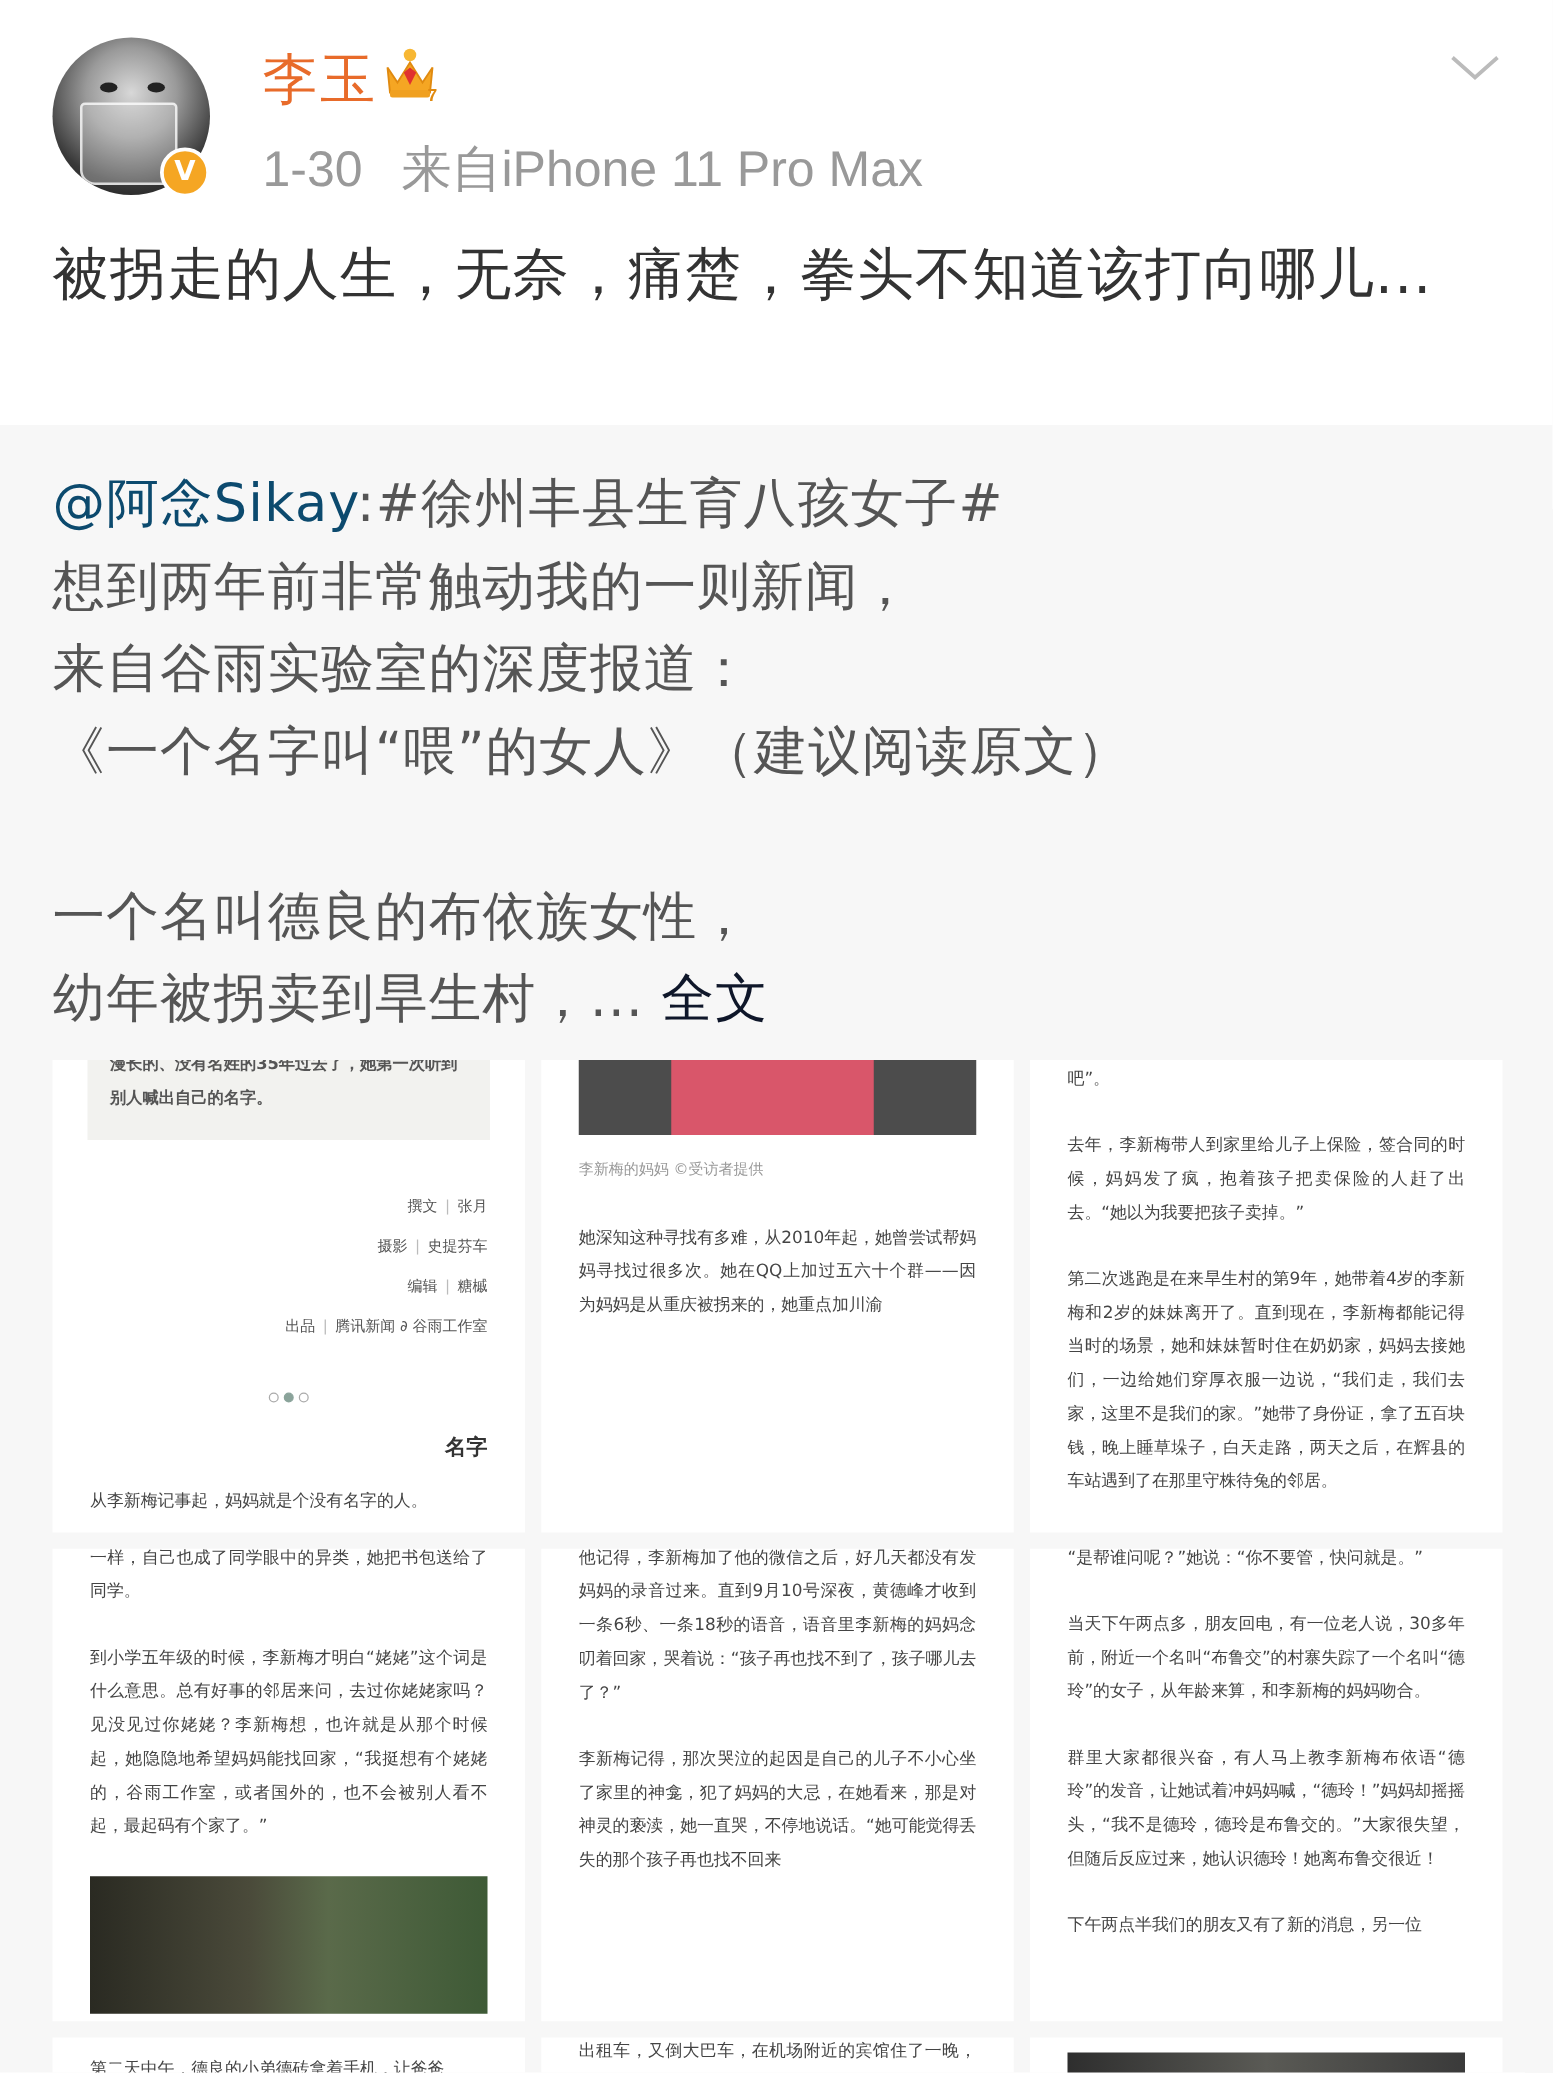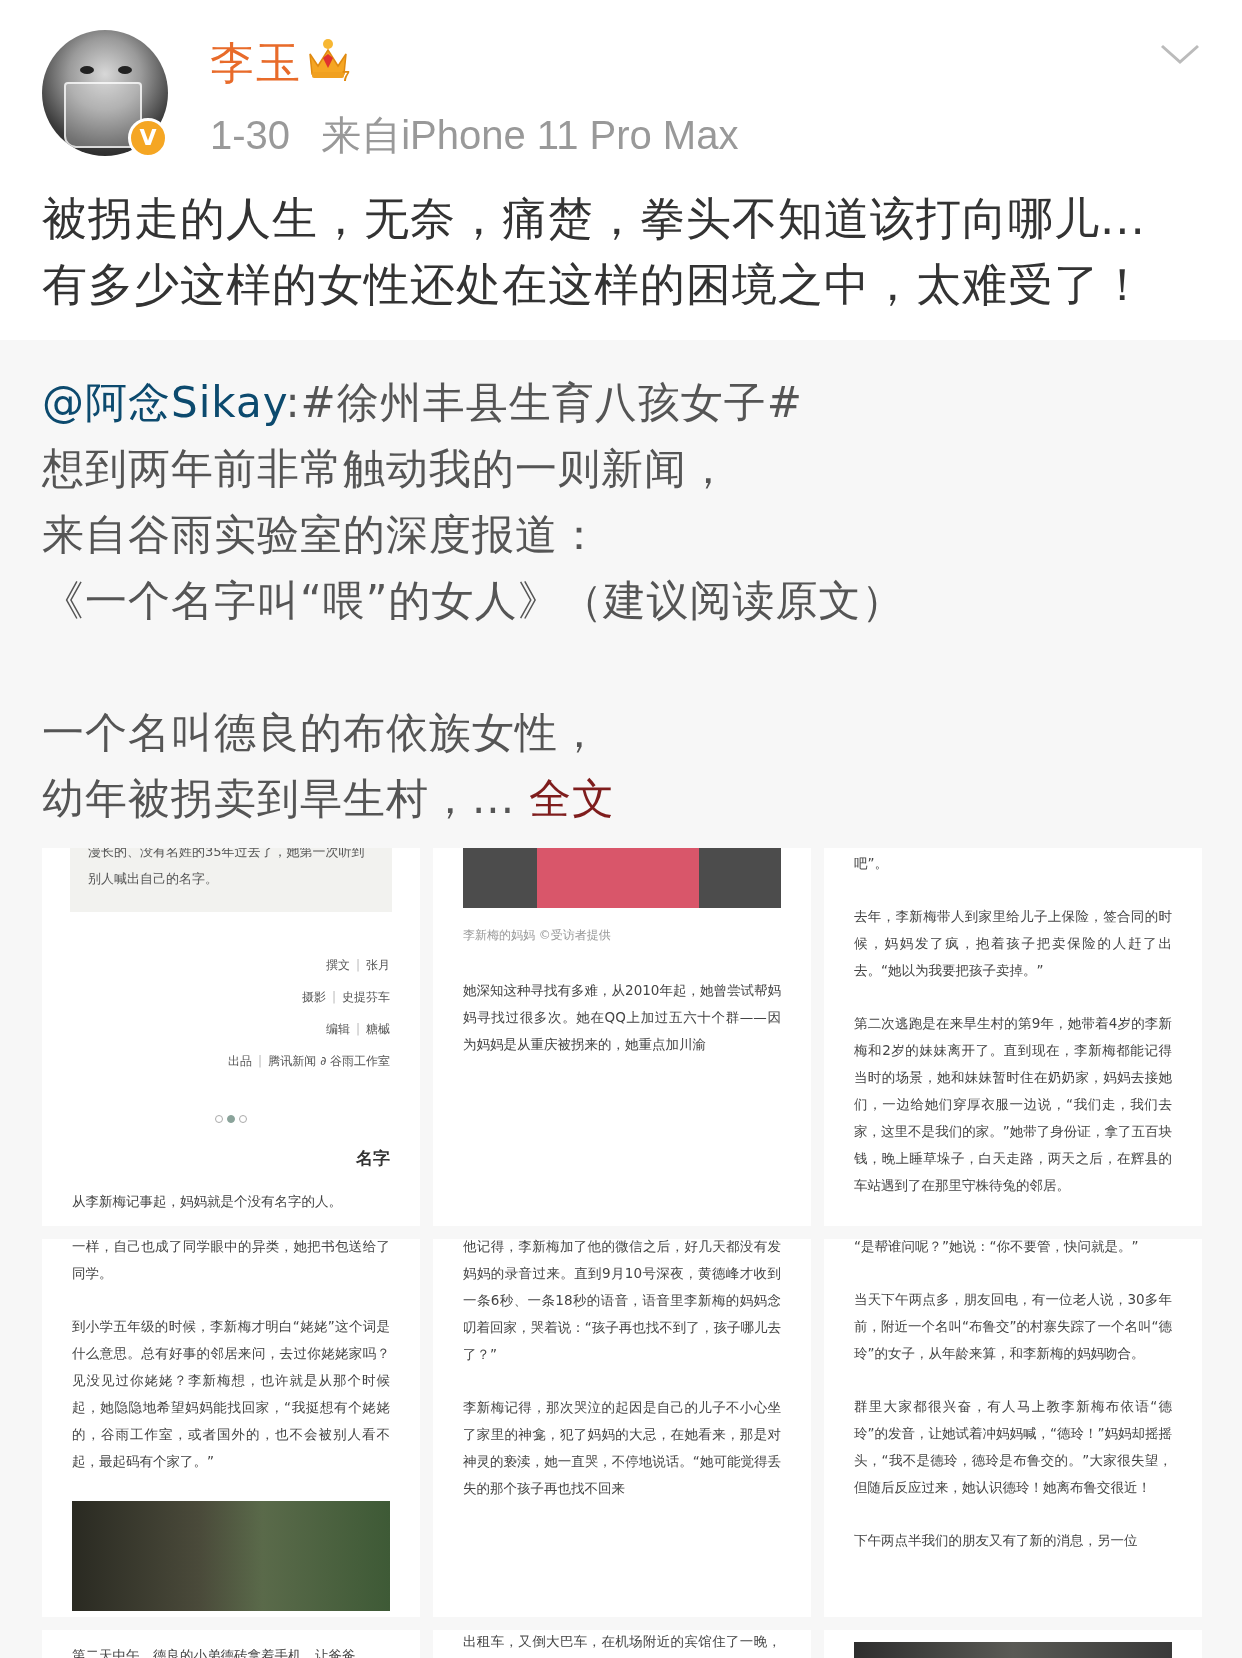--- a/index.html
+++ b/index.html
@@ -24,28 +24,28 @@
 
   
   .post-text { position: absolute; left: 42px; top: 186px; width: 1180px; font-size: 45px; line-height: 66px; color: #333; letter-spacing: 1px; }
 
   
   .repost { position: absolute; left: 0; top: 340px; width: 1242px; height: 1318px; background: #f7f7f7; }
   .repost-text { position: absolute; left: 42px; top: 30px; width: 1160px; font-size: 42px; line-height: 66px; color: #555; letter-spacing: 1px; }
   .repost-text .line { display: block; white-space: nowrap; }
   .repost-text .blank { height: 66px; display: block; }
   .mention { color: #0c4a6e; }
-  .fulltext { color: #7f1d1d; margin-left: 14px; margin-top: 36px; }
+  .fulltext { color: #0f172a; margin-left: 14px; margin-top: 36px; }
 
   
   .grid { position: absolute; left: 42px; top: 508px; width: 1160px; }
   .cell { position: absolute; width: 378px; height: 378px; background: #fff; overflow: hidden; }
   .cell .inner { position: absolute; left: 30px; top: 0; width: 318px; font-size: 13.5px; line-height: 27px; color: #444; }
   .cell p { margin-bottom: 26px; text-align: justify; }
-  .quote-box { background: #f2f2ef; padding: 0 18px 20px 18px; margin: -10px -2px 0 -2px; font-size: 13px; line-height: 27px; color: #555; }
+  .quote-box { background: #f2f2ef; padding: 0 18px 20px 18px; margin: -10px -2px 0 -2px; font-size: 13px; line-height: 27px; color: #555; font-weight: bold; }
   .credits { text-align: right; font-size: 12px; color: #555; margin-top: 40px; }
   .credits div { height: 32px; }
   .credits .sep { color: #bbb; margin: 0 6px; }
   .dots { text-align: center; margin-top: 26px; font-size: 10px; color: #999; letter-spacing: 4px; }
   .dot { display: inline-block; width: 8px; height: 8px; border-radius: 50%; border: 1px solid #aaa; margin: 0 2px; }
   .dot.active { background: #8aa39a; border-color: #8aa39a; }
   .section-title { text-align: right; font-weight: bold; font-size: 17px; margin-top: 12px; color: #333; }
   .photo-mom { height: 60px; background: #4c4c4c; position: relative; margin-top: 0; }
   .photo-mom .shirt { position: absolute; left: 74px; top: 0; width: 162px; height: 60px; background: #d9566a; }
   .caption { font-size: 12px; color: #999; margin: 14px 0 28px 0; }
@@ -76,21 +76,20 @@
     <span>1-30</span>
     <span>来自iPhone 11 Pro Max</span>
   </div>
   <svg class="chev" viewBox="0 0 40 28">
     <polyline points="2,4 20,20 38,4" fill="none" stroke="#bbb" stroke-width="3"></polyline>
   </svg>
 </div>
 
 <div class="post-text">
   <div>被拐走的人生，无奈，痛楚，拳头不知道该打向哪儿...</div>
-  <div>有多少这样的女性还处在这样的困境之中，太难受了！</div>
 </div>
 
 <div class="repost">
   <div class="repost-text">
     <span class="line"><span class="mention">@阿念Sikay</span><span>:#徐州丰县生育八孩女子#</span></span>
     <span class="line">想到两年前非常触动我的一则新闻，</span>
     <span class="line">来自谷雨实验室的深度报道：</span>
     <span class="line">《一个名字叫“喂”的女人》（建议阅读原文）</span>
     <span class="blank"></span>
     <span class="line">一个名叫德良的布依族女性，</span>

